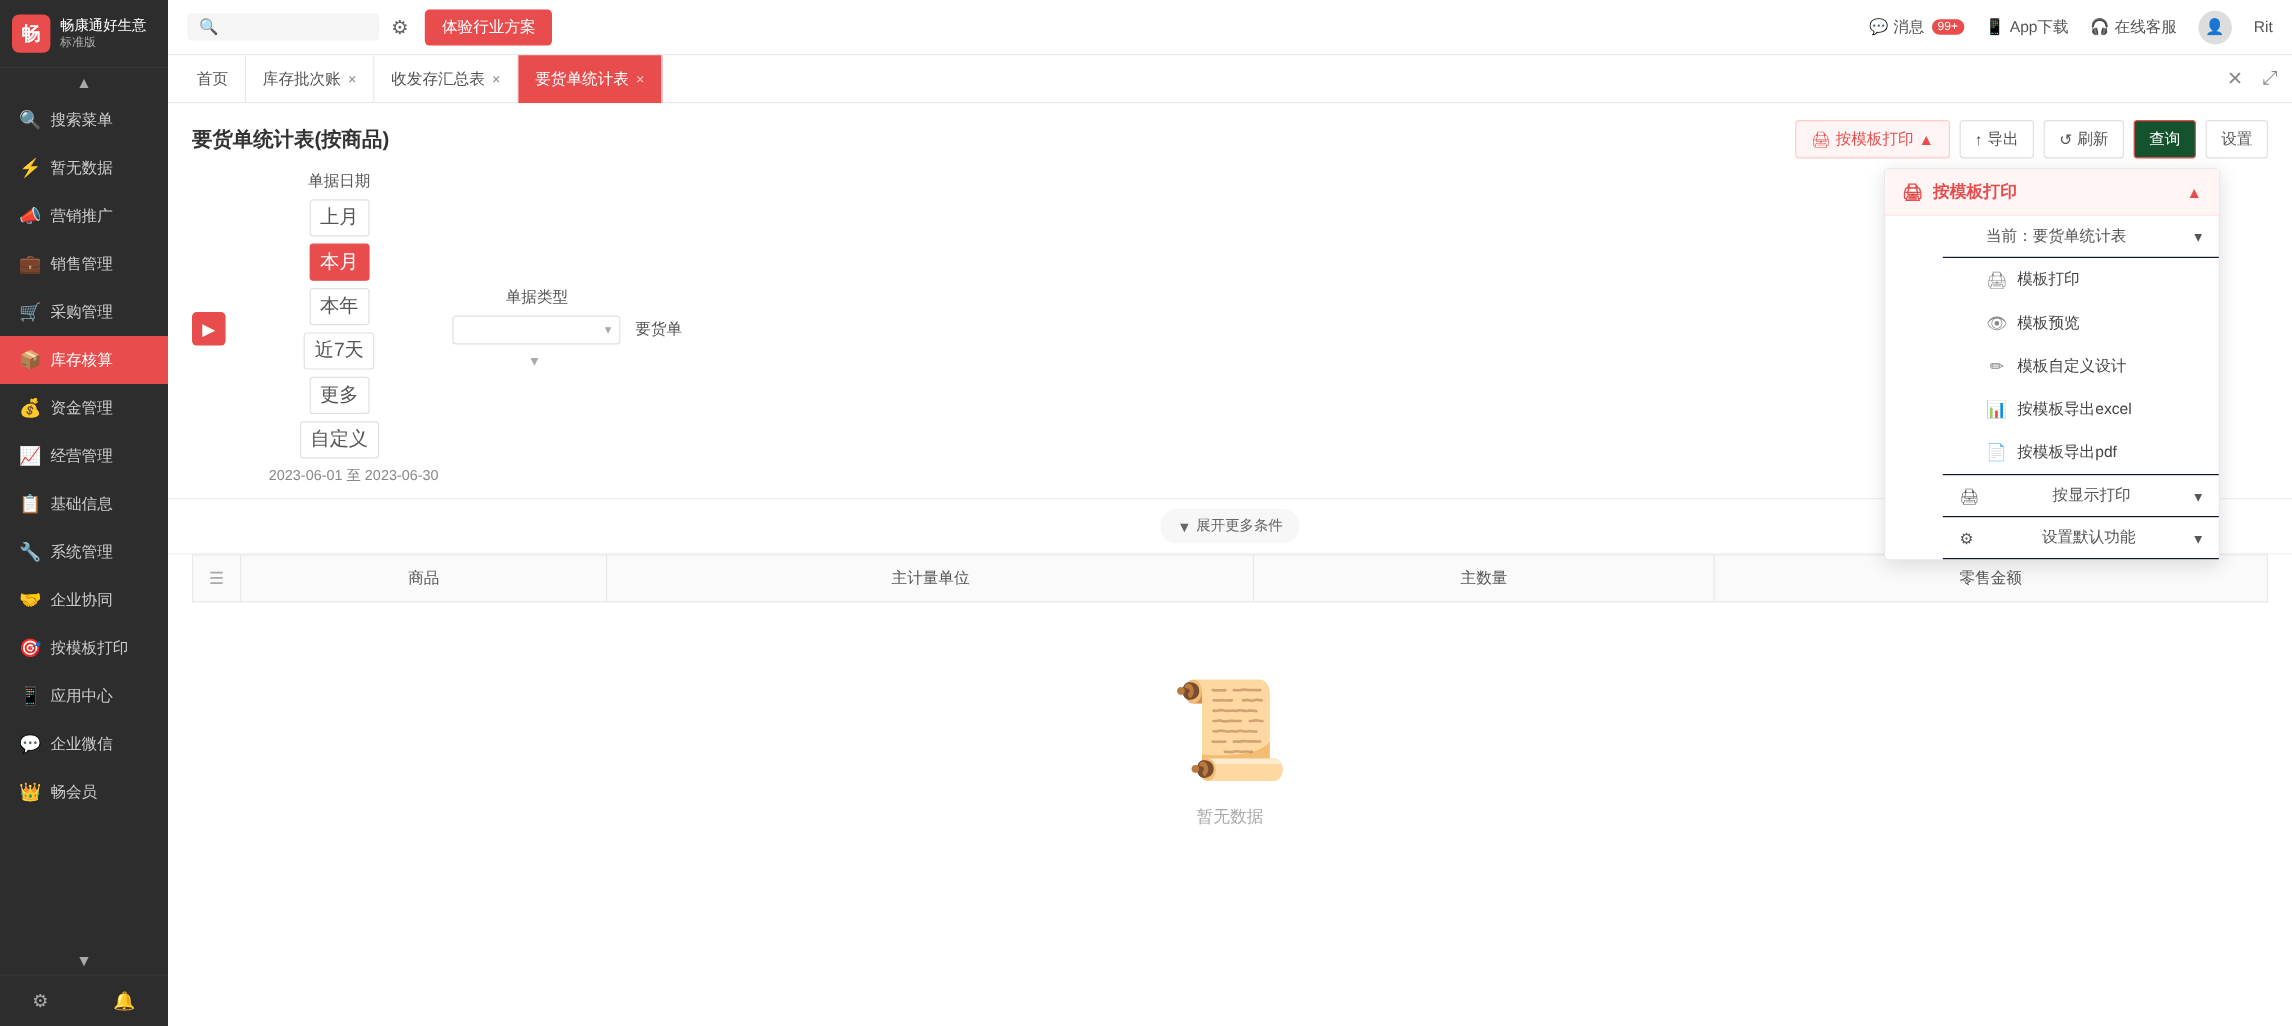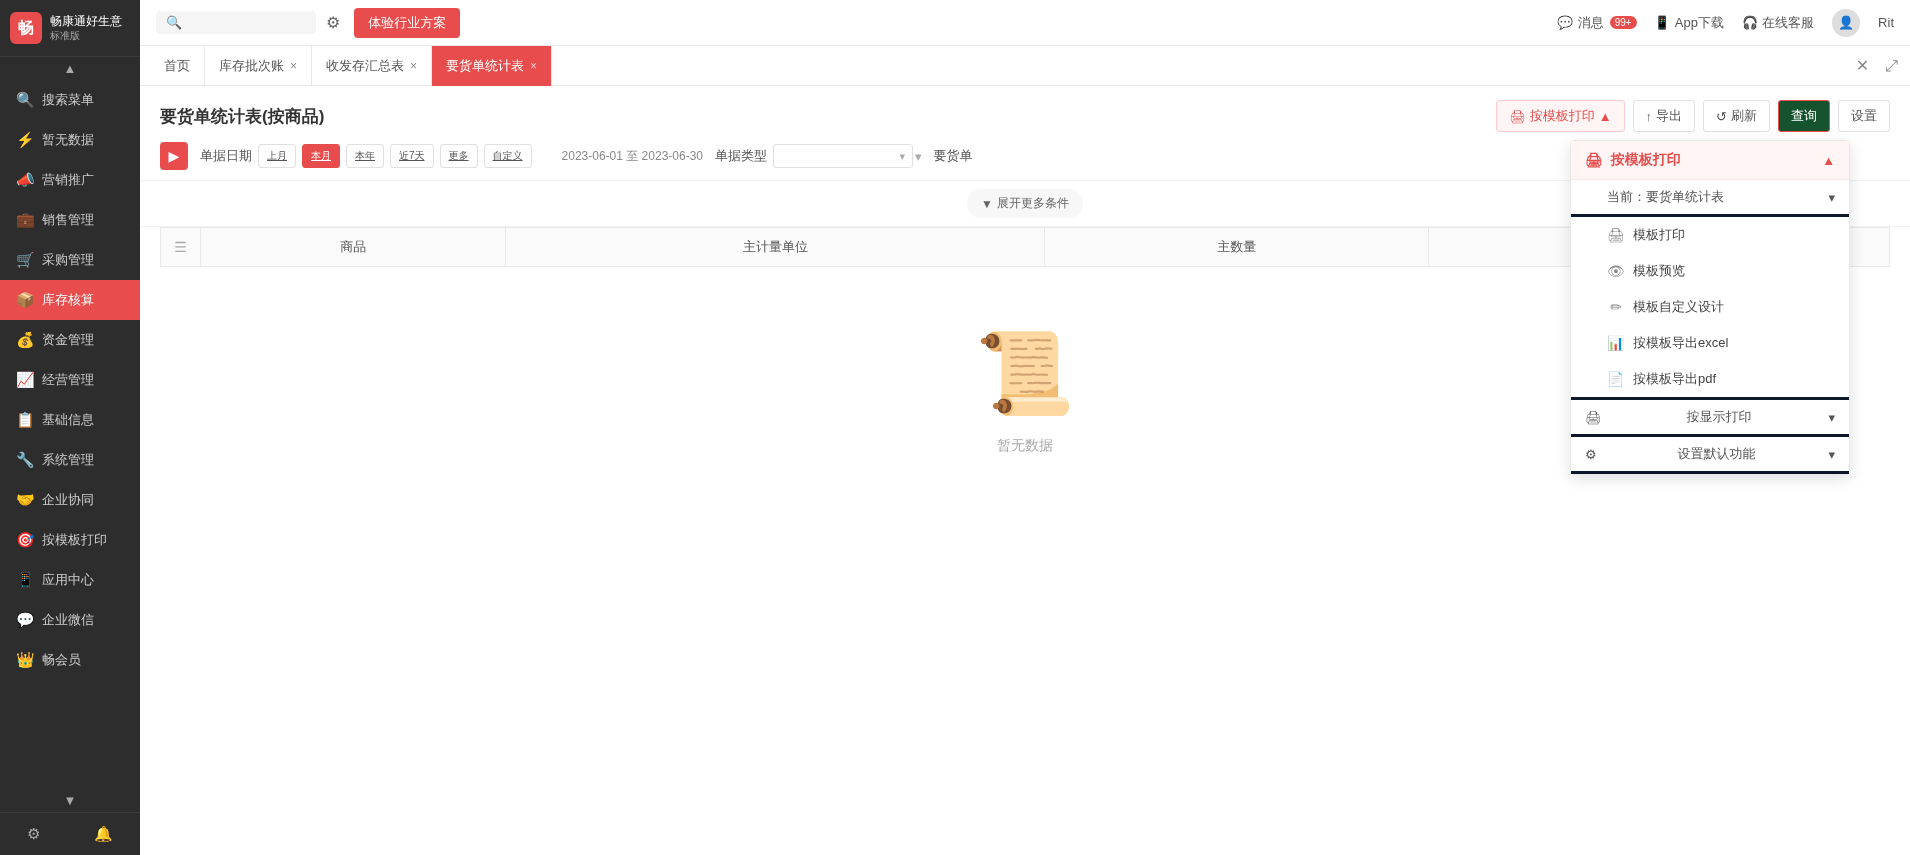--- a/index.html
+++ b/index.html
@@ -179,27 +179,27 @@
     }
     .filter-toggle-btn {
       width: 28px; height: 28px;
       background: #e84c4c; color: #fff;
       border: none; border-radius: 4px;
       cursor: pointer; font-size: 14px;
       display: flex; align-items: center; justify-content: center;
       flex-shrink: 0;
     }
     .filter-group {
-      display: flex; align-items: center; gap: 6px;
+      display: flex; align-items: center; gap: 6px; flex-direction: column;
     }
     .filter-label { color: #555; font-size: 13px; white-space: nowrap; }
     .date-btn {
       padding: 4px 8px; border: 1px solid #e0e0e0;
       border-radius: 3px; cursor: pointer;
-      font-size: 10px; background: #fff; color: #555; text-decoration: underline;
+      font-size: 16px; background: #fff; color: #555;
     }
     .date-btn.active {
       background: #e84c4c; color: #fff; border-color: #e84c4c;
     }
     .date-range-text { font-size: 12px; color: #888; margin-left: 24px; }
 
     .filter-select {
       border: 1px solid #e0e0e0; border-radius: 3px;
       padding: 4px 24px 4px 8px;
       font-size: 12px; color: #555;
@@ -287,21 +287,22 @@
     }
     .dropdown-header-left {
       display: flex; align-items: center; gap: 8px;
       color: #e84c4c; font-weight: bold; font-size: 14px;
     }
     .dropdown-header-right {
       display: flex; align-items: center; gap: 6px; color: #e84c4c;
     }
 
     .dropdown-section {
-      border-bottom: 3px solid #0f172a;
+      border-bottom: 1px solid #0f172a;
+      margin-left: 48px;
     }
     .dropdown-section-header {
       display: flex; align-items: center; justify-content: space-between;
       padding: 8px 14px 8px 36px;
       color: #555; font-size: 13px;
       cursor: pointer;
     }
 
     .dropdown-item {
       display: flex; align-items: center; gap: 8px;

